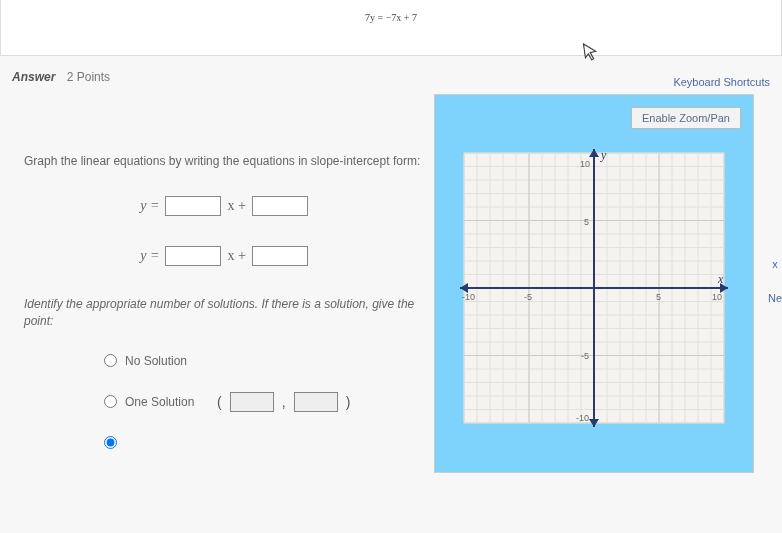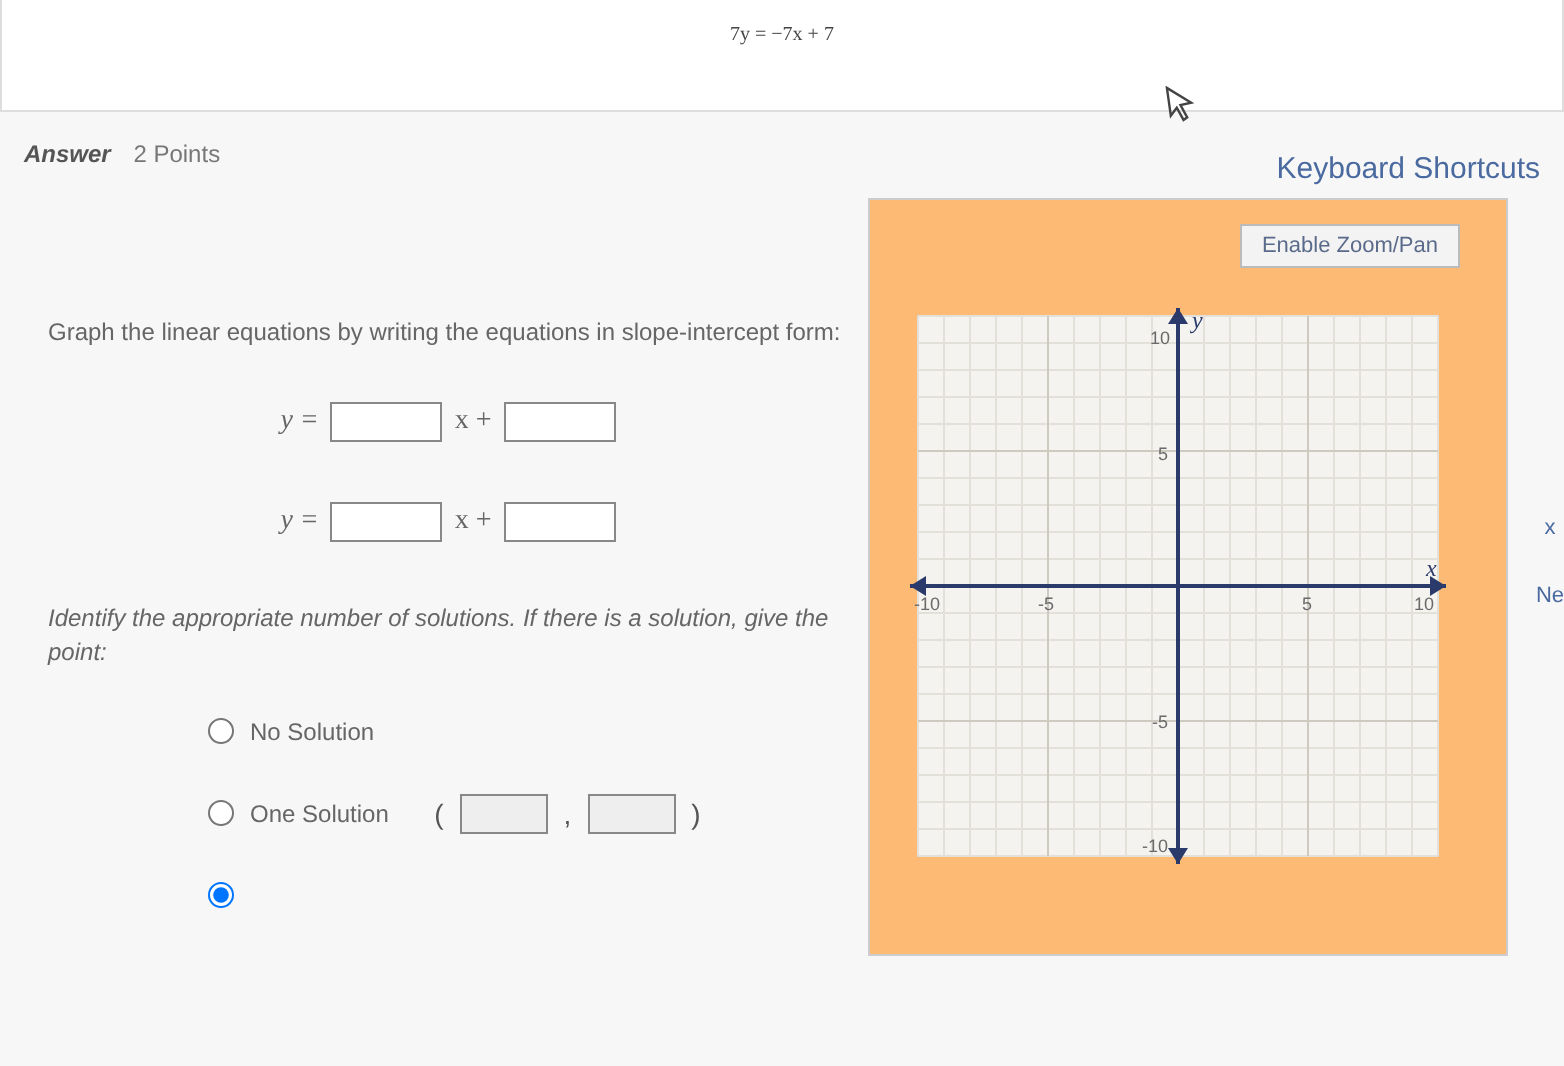--- a/index.html
+++ b/index.html
@@ -54,21 +54,21 @@
     font-size: 12px;
     color: #4a6aa0;
     border-radius: 2px;
   }
   .keypad-btn .kp-icon {
     width: 12px; height: 10px;
     background: #4a6aa0;
     position: relative;
   }
   .kb-shortcuts {
-    font-size: 15px;
+    font-size: 11px;
     color: #4a6aa0;
     margin-top: 6px;
     text-align: center;
   }
   .content {
     display: flex;
     padding: 0 0 0 24px;
     gap: 10px;
   }
   .left-col {
@@ -104,22 +104,22 @@
     gap: 8px;
     margin: 0 0 24px 80px;
     font-size: 12px;
   }
   .opt input[type=radio] { width: 13px; height: 13px; }
   .paren { font-size: 14px; color: #555; }
   .smallbox.ro { background: #eee; color:#999; width:44px; }
   .right-col {
     width: 320px;
     border: 1px solid #ccc;
-    background: #fdba74;
-    padding: 12px 23px 20px 12px;
+    background: #7dd3fc;
+    padding: 12px 12px 20px 12px;
     position: relative;
   }
   .zoom-btn {
     float: right;
     border: 1px solid #bbb;
     background: #f3f3f3;
     padding: 4px 10px;
     font-size: 11px;
     color: #5a6a8a;
   }

